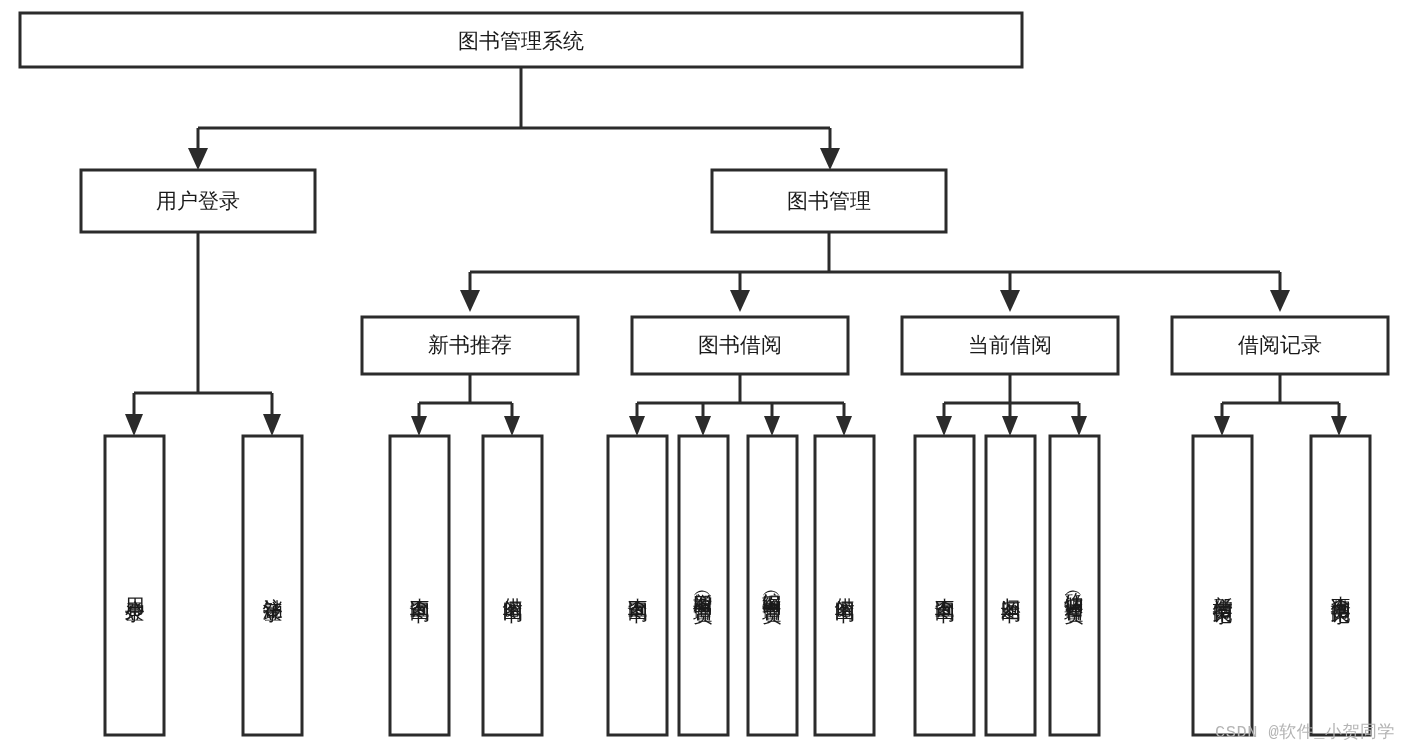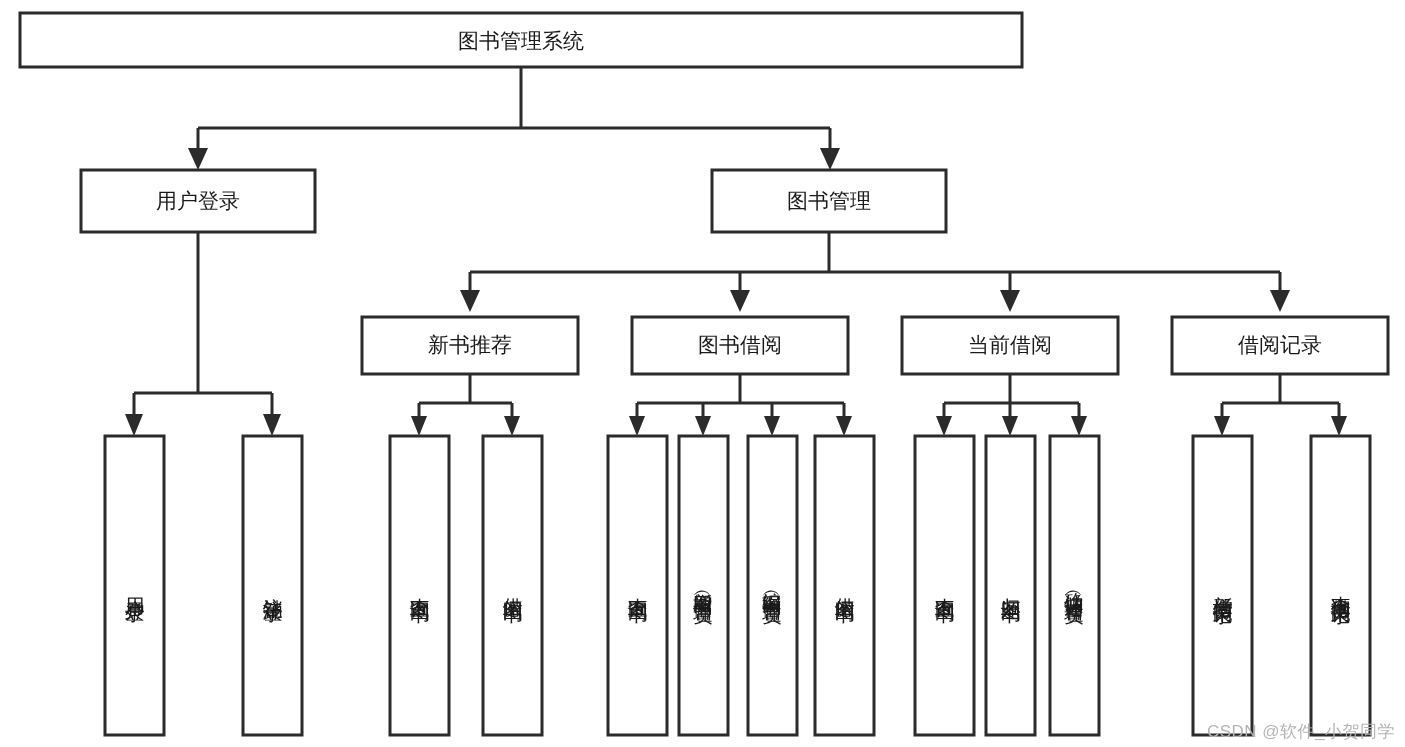--- a/index.html
+++ b/index.html
@@ -64,21 +64,21 @@
     line-height: 1.18;
     color: #1a1a1a;
     letter-spacing: 2px;
     white-space: nowrap;
     text-align: center;
   }
   .watermark {
     position: absolute;
     right: 10px;
     bottom: 4px;
-    font-family: Liberation Sans, sans-serif;
+    font-family: Liberation Mono, monospace;
     font-size: 17px;
     color: #b4b4b4;
     letter-spacing: 0.5px;
     white-space: nowrap;
     user-select: none;
   }
 </style>
 </head>
 <body>
 

